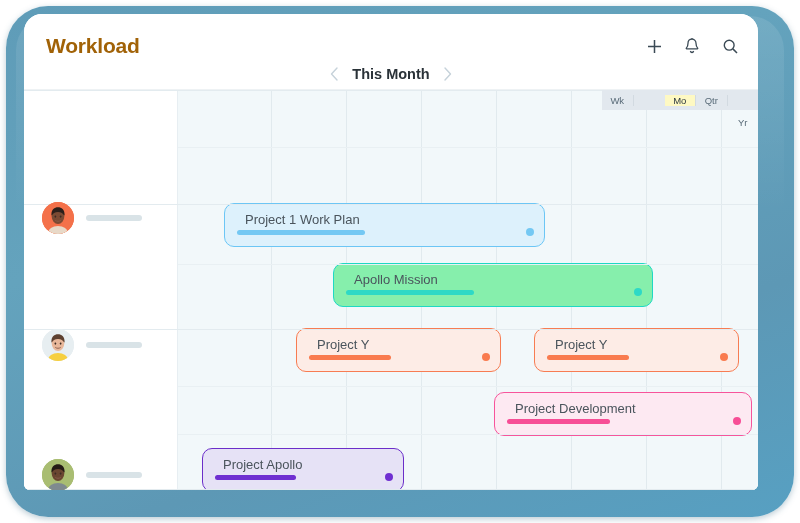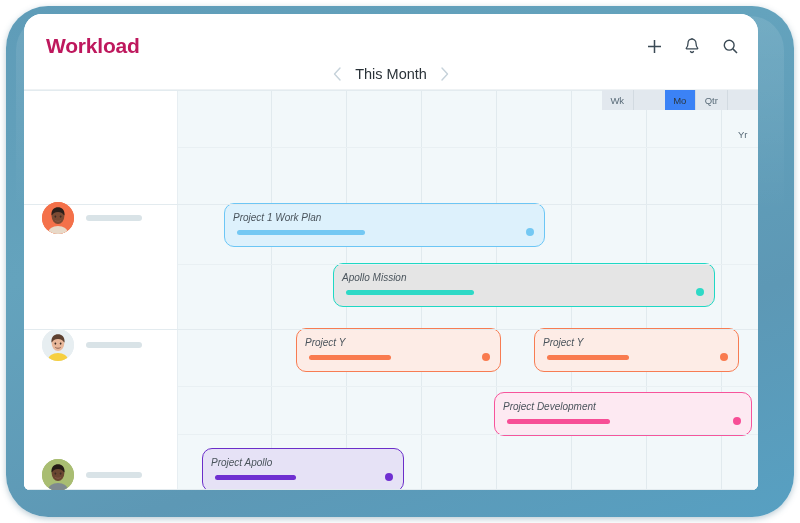--- a/index.html
+++ b/index.html
@@ -50,21 +50,21 @@
     height: 76px;
     background: #ffffff;
     border-bottom: 1px solid #eef2f4;
   }
   .page-title {
     position: absolute;
     left: 22px;
     top: 20px;
     font-size: 21px;
     font-weight: bold;
-    color: #be185d;
+    color: #a16207;
     letter-spacing: -0.2px;
   }
   .header-actions {
     position: absolute;
     right: 18px;
     top: 22px;
     display: flex;
     gap: 18px;
     align-items: center;
   }
@@ -82,53 +82,54 @@
     left: 0; right: 0;
     top: 52px;
     display: flex;
     justify-content: center;
     align-items: center;
     gap: 12px;
   }
   .month-label {
     font-size: 14.5px;
     color: #2a3238;
-    font-weight: normal;
+    font-weight: bold;
   }
   .chev {
     color: #c6d2da;
     cursor: pointer;
     display: flex;
     align-items: center;
   }
 
   
   .zoom-seg {
     position: absolute;
     right: 0;
     top: 76px;
     width: 156px;
     height: 20px;
     display: flex;
     background: #e2e8ee;
     z-index: 6;
+    align-items: center;
   }
   .zoom-seg .seg {
     flex: 1;
     font-size: 9.5px;
     color: #596b78;
     display: flex;
     align-items: center;
     justify-content: center;
     cursor: pointer;
     border-right: 1px solid #d2dae1;
   }
   .zoom-seg .seg:last-child { border-right: none; margin-top: 44px; }
   .zoom-seg .seg.active {
-    background: #3b82f6;
+    background: #fef9c3;
     color: #2c3840;
     margin-left: 31px;
   }
 
   
   .board {
     position: relative;
     height: 400px;
     background: #ffffff;
   }
@@ -192,26 +193,25 @@
   .bar {
     position: absolute;
     height: 44px;
     border-radius: 10px;
     border-width: 1.6px;
     border-style: solid;
     z-index: 3;
   }
   .bar .bar-title {
     position: absolute;
-    left: 8px;
+    left: 20px;
     top: 8px;
-    font-size: 10px;
+    font-size: 13px;
     color: #4a545c;
     white-space: nowrap;
-    font-style: italic;
   }
   .bar .prog-track {
     position: absolute;
     left: 12px;
     bottom: 11px;
     height: 5px;
     border-radius: 3px;
   }
   .bar .prog-fill {
     position: absolute;
@@ -348,21 +348,21 @@
         </div>
       </div>
     <div id="bars-layer">
         <div class="bar" style="left: 200px; width: 321px; top: 113px; border-color: rgb(108, 198, 245); background: rgb(221, 241, 252);">
           <div class="bar-title">Project 1 Work Plan</div>
           <div class="prog-track" style="width: 128px;">
             <div class="prog-fill" style="width: 100%; background: rgb(116, 200, 243);"></div>
           </div>
           <div class="end-dot" style="background: rgb(116, 200, 243);"></div>
         </div>
-        <div class="bar" style="left: 309px; width: 382px; top: 173px; border-color: rgb(31, 216, 196); background: #e5e5e5;">
+        <div class="bar" style="left: 309px; width: 320px; top: 173px; border-color: rgb(31, 216, 196); background: #86efac;">
           <div class="bar-title">Apollo Mission</div>
           <div class="prog-track" style="width: 128px;">
             <div class="prog-fill" style="width: 100%; background: rgb(46, 217, 198);"></div>
           </div>
           <div class="end-dot" style="background: rgb(46, 217, 198);"></div>
         </div>
         <div class="bar" style="left: 272px; width: 205px; top: 238px; border-color: rgb(247, 124, 82); background: rgb(253, 236, 230);">
           <div class="bar-title">Project Y</div>
           <div class="prog-track" style="width: 82px;">
             <div class="prog-fill" style="width: 100%; background: rgb(249, 123, 79);"></div>

